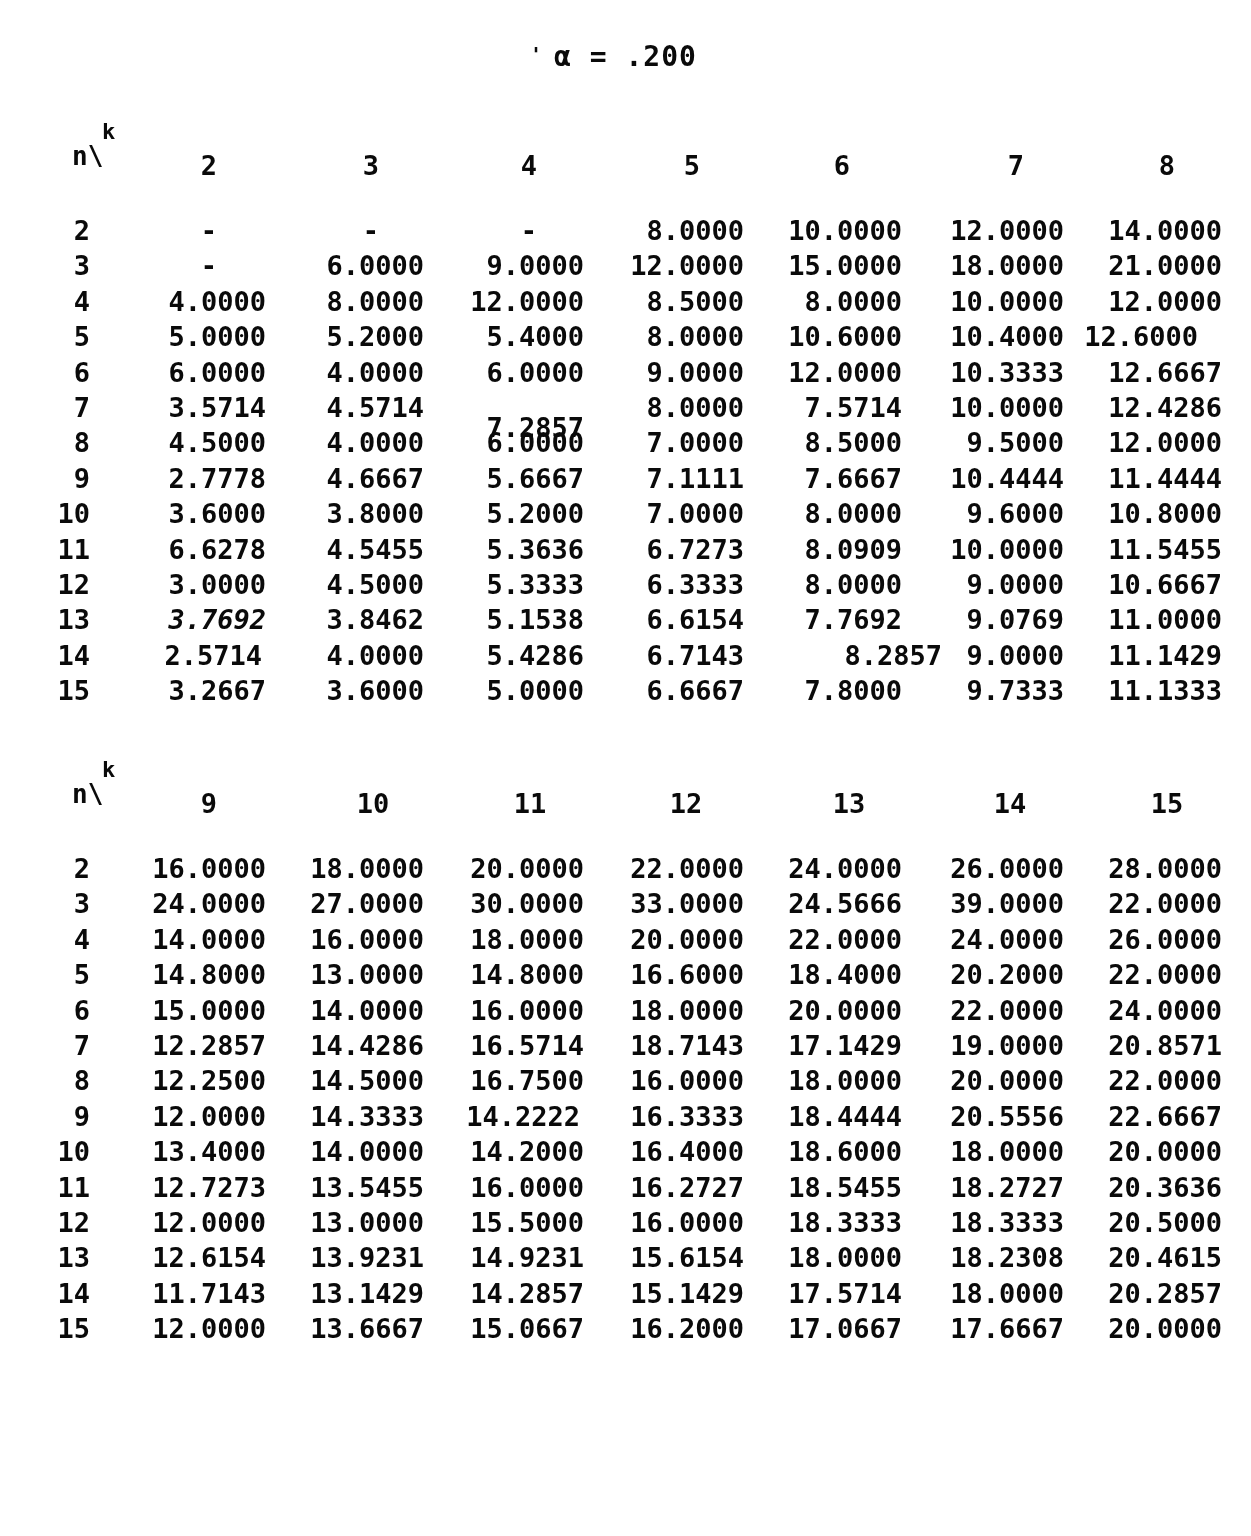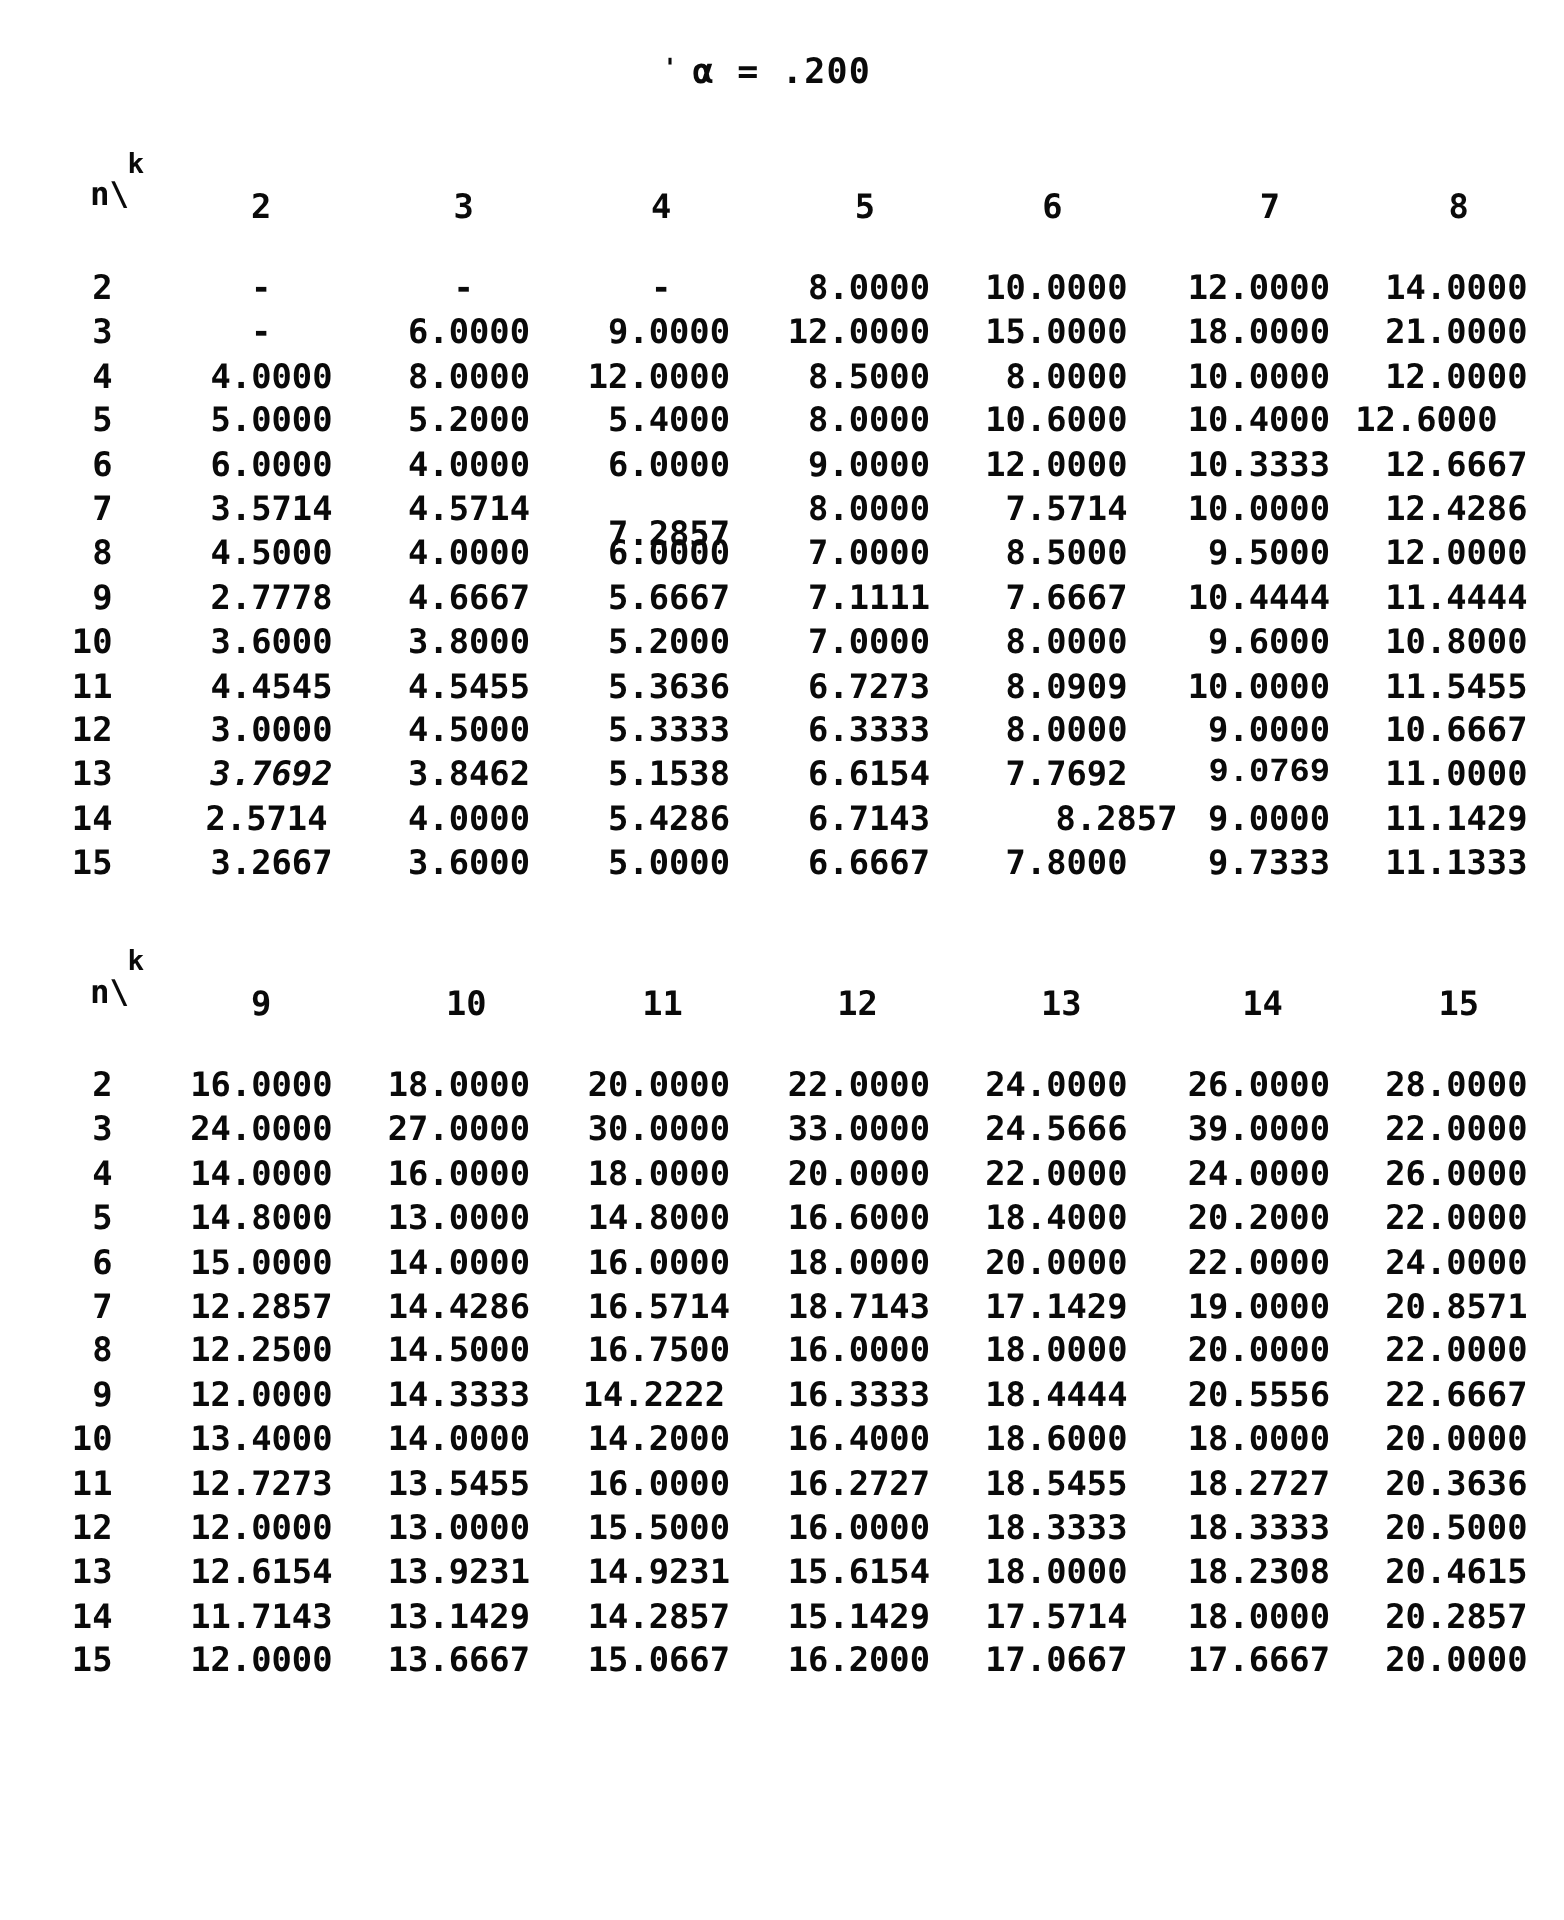--- a/index.html
+++ b/index.html
@@ -130,21 +130,21 @@
         <div class="cell" style="left: 136px; width: 130px;">3.6000</div>
         <div class="cell" style="left: 294px; width: 130px;">3.8000</div>
         <div class="cell" style="left: 454px; width: 130px;">5.2000</div>
         <div class="cell" style="left: 614px; width: 130px;">7.0000</div>
         <div class="cell" style="left: 772px; width: 130px;">8.0000</div>
         <div class="cell" style="left: 934px; width: 130px;">9.6000</div>
         <div class="cell" style="left: 1092px; width: 130px;">10.8000</div>
       </div>
       <div class="data-row">
         <div class="rowlbl" style="left: 30px;">11</div>
-        <div class="cell" style="left: 136px; width: 130px;">4.4545</div>
+        <div class="cell" style="left: 136px; width: 130px;">6.6278</div>
         <div class="cell" style="left: 294px; width: 130px;">4.5455</div>
         <div class="cell" style="left: 454px; width: 130px;">5.3636</div>
         <div class="cell" style="left: 614px; width: 130px;">6.7273</div>
         <div class="cell" style="left: 772px; width: 130px;">8.0909</div>
         <div class="cell" style="left: 934px; width: 130px;">10.0000</div>
         <div class="cell" style="left: 1092px; width: 130px;">11.5455</div>
       </div>
       <div class="data-row">
         <div class="rowlbl" style="left: 30px;">12</div>
         <div class="cell" style="left: 136px; width: 130px;">3.0000</div>
@@ -155,21 +155,21 @@
         <div class="cell" style="left: 934px; width: 130px;">9.0000</div>
         <div class="cell" style="left: 1092px; width: 130px;">10.6667</div>
       </div>
       <div class="data-row">
         <div class="rowlbl" style="left: 30px;">13</div>
         <div class="cell" style="left: 136px; width: 130px; font-style: italic;">3.7692</div>
         <div class="cell" style="left: 294px; width: 130px;">3.8462</div>
         <div class="cell" style="left: 454px; width: 130px;">5.1538</div>
         <div class="cell" style="left: 614px; width: 130px;">6.6154</div>
         <div class="cell" style="left: 772px; width: 130px;">7.7692</div>
-        <div class="cell" style="left: 934px; width: 130px; font-family: Liberation Mono, monospace;">9.0769</div>
+        <div class="cell" style="left: 934px; width: 130px;">9.0769</div>
         <div class="cell" style="left: 1092px; width: 130px;">11.0000</div>
       </div>
       <div class="data-row">
         <div class="rowlbl" style="left: 30px;">14</div>
         <div class="cell" style="left: 132px; width: 130px;">2.5714</div>
         <div class="cell" style="left: 294px; width: 130px;">4.0000</div>
         <div class="cell" style="left: 454px; width: 130px;">5.4286</div>
         <div class="cell" style="left: 614px; width: 130px;">6.7143</div>
         <div class="cell" style="left: 812px; width: 130px;">8.2857</div>
         <div class="cell" style="left: 934px; width: 130px;">9.0000</div>

